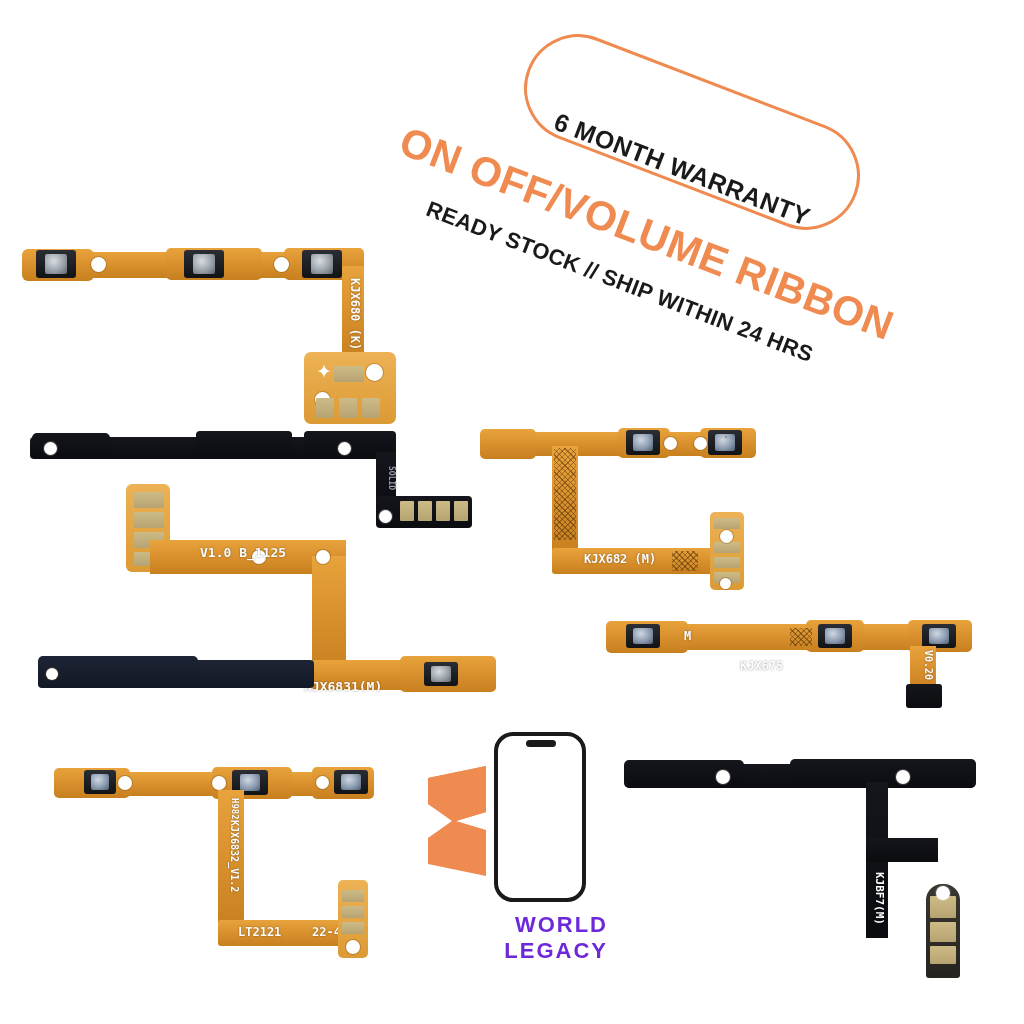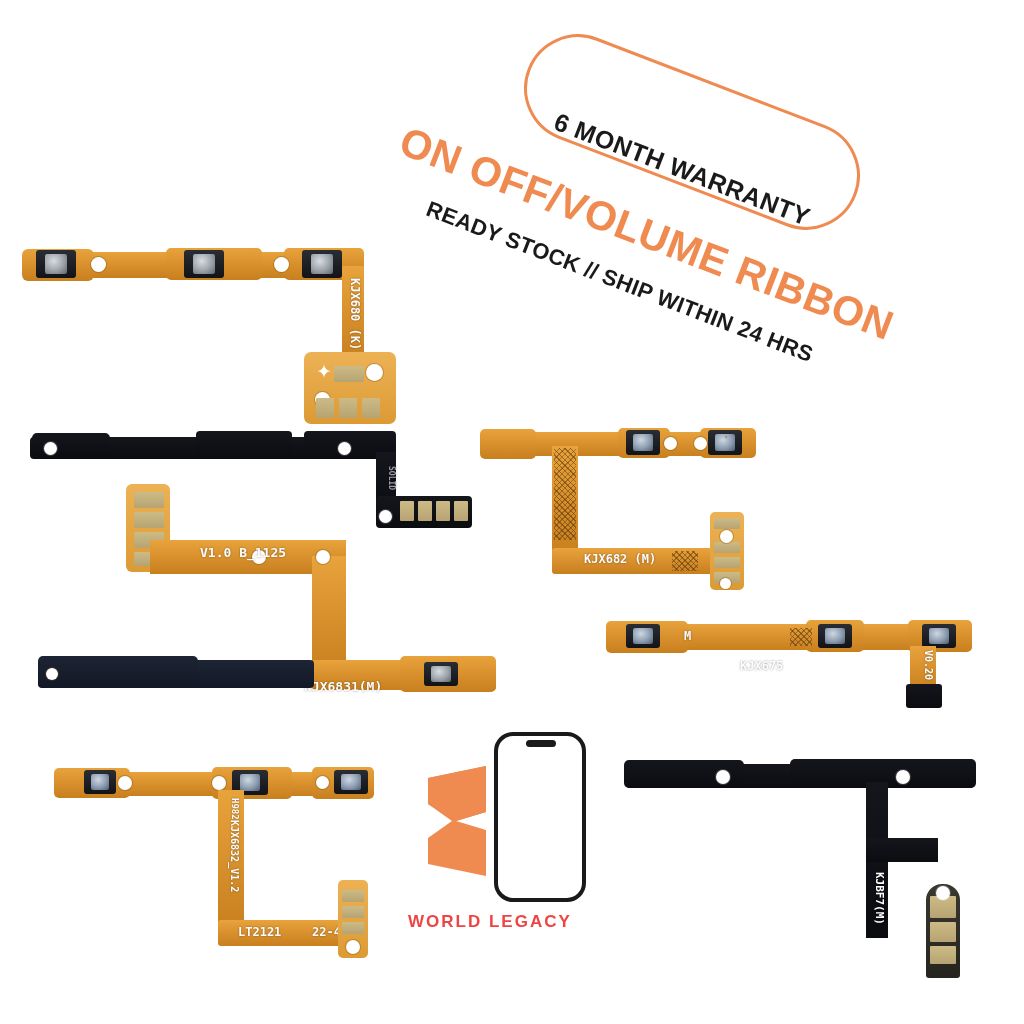--- a/index.html
+++ b/index.html
@@ -154,25 +154,25 @@
     left: 408px;
     top: 726px;
     width: 200px;
     height: 216px;
   }
   .logo-text {
     position: absolute;
     left: 0;
     top: 186px;
     width: 200px;
-    text-align: left;
-    font-size: 17px;
+    text-align: right;
+    font-size: 22px;
     font-weight: bold;
     letter-spacing: 2px;
-    color: #ef4444;
+    color: #6d28d9;
   }
 </style>
 </head>
 <body>
 
 <div id="stage">
 
   <div class="promo-badge"></div>
   <div class="promo-warranty">6 MONTH WARRANTY</div>
   <div class="promo-main">ON OFF/VOLUME RIBBON</div>

